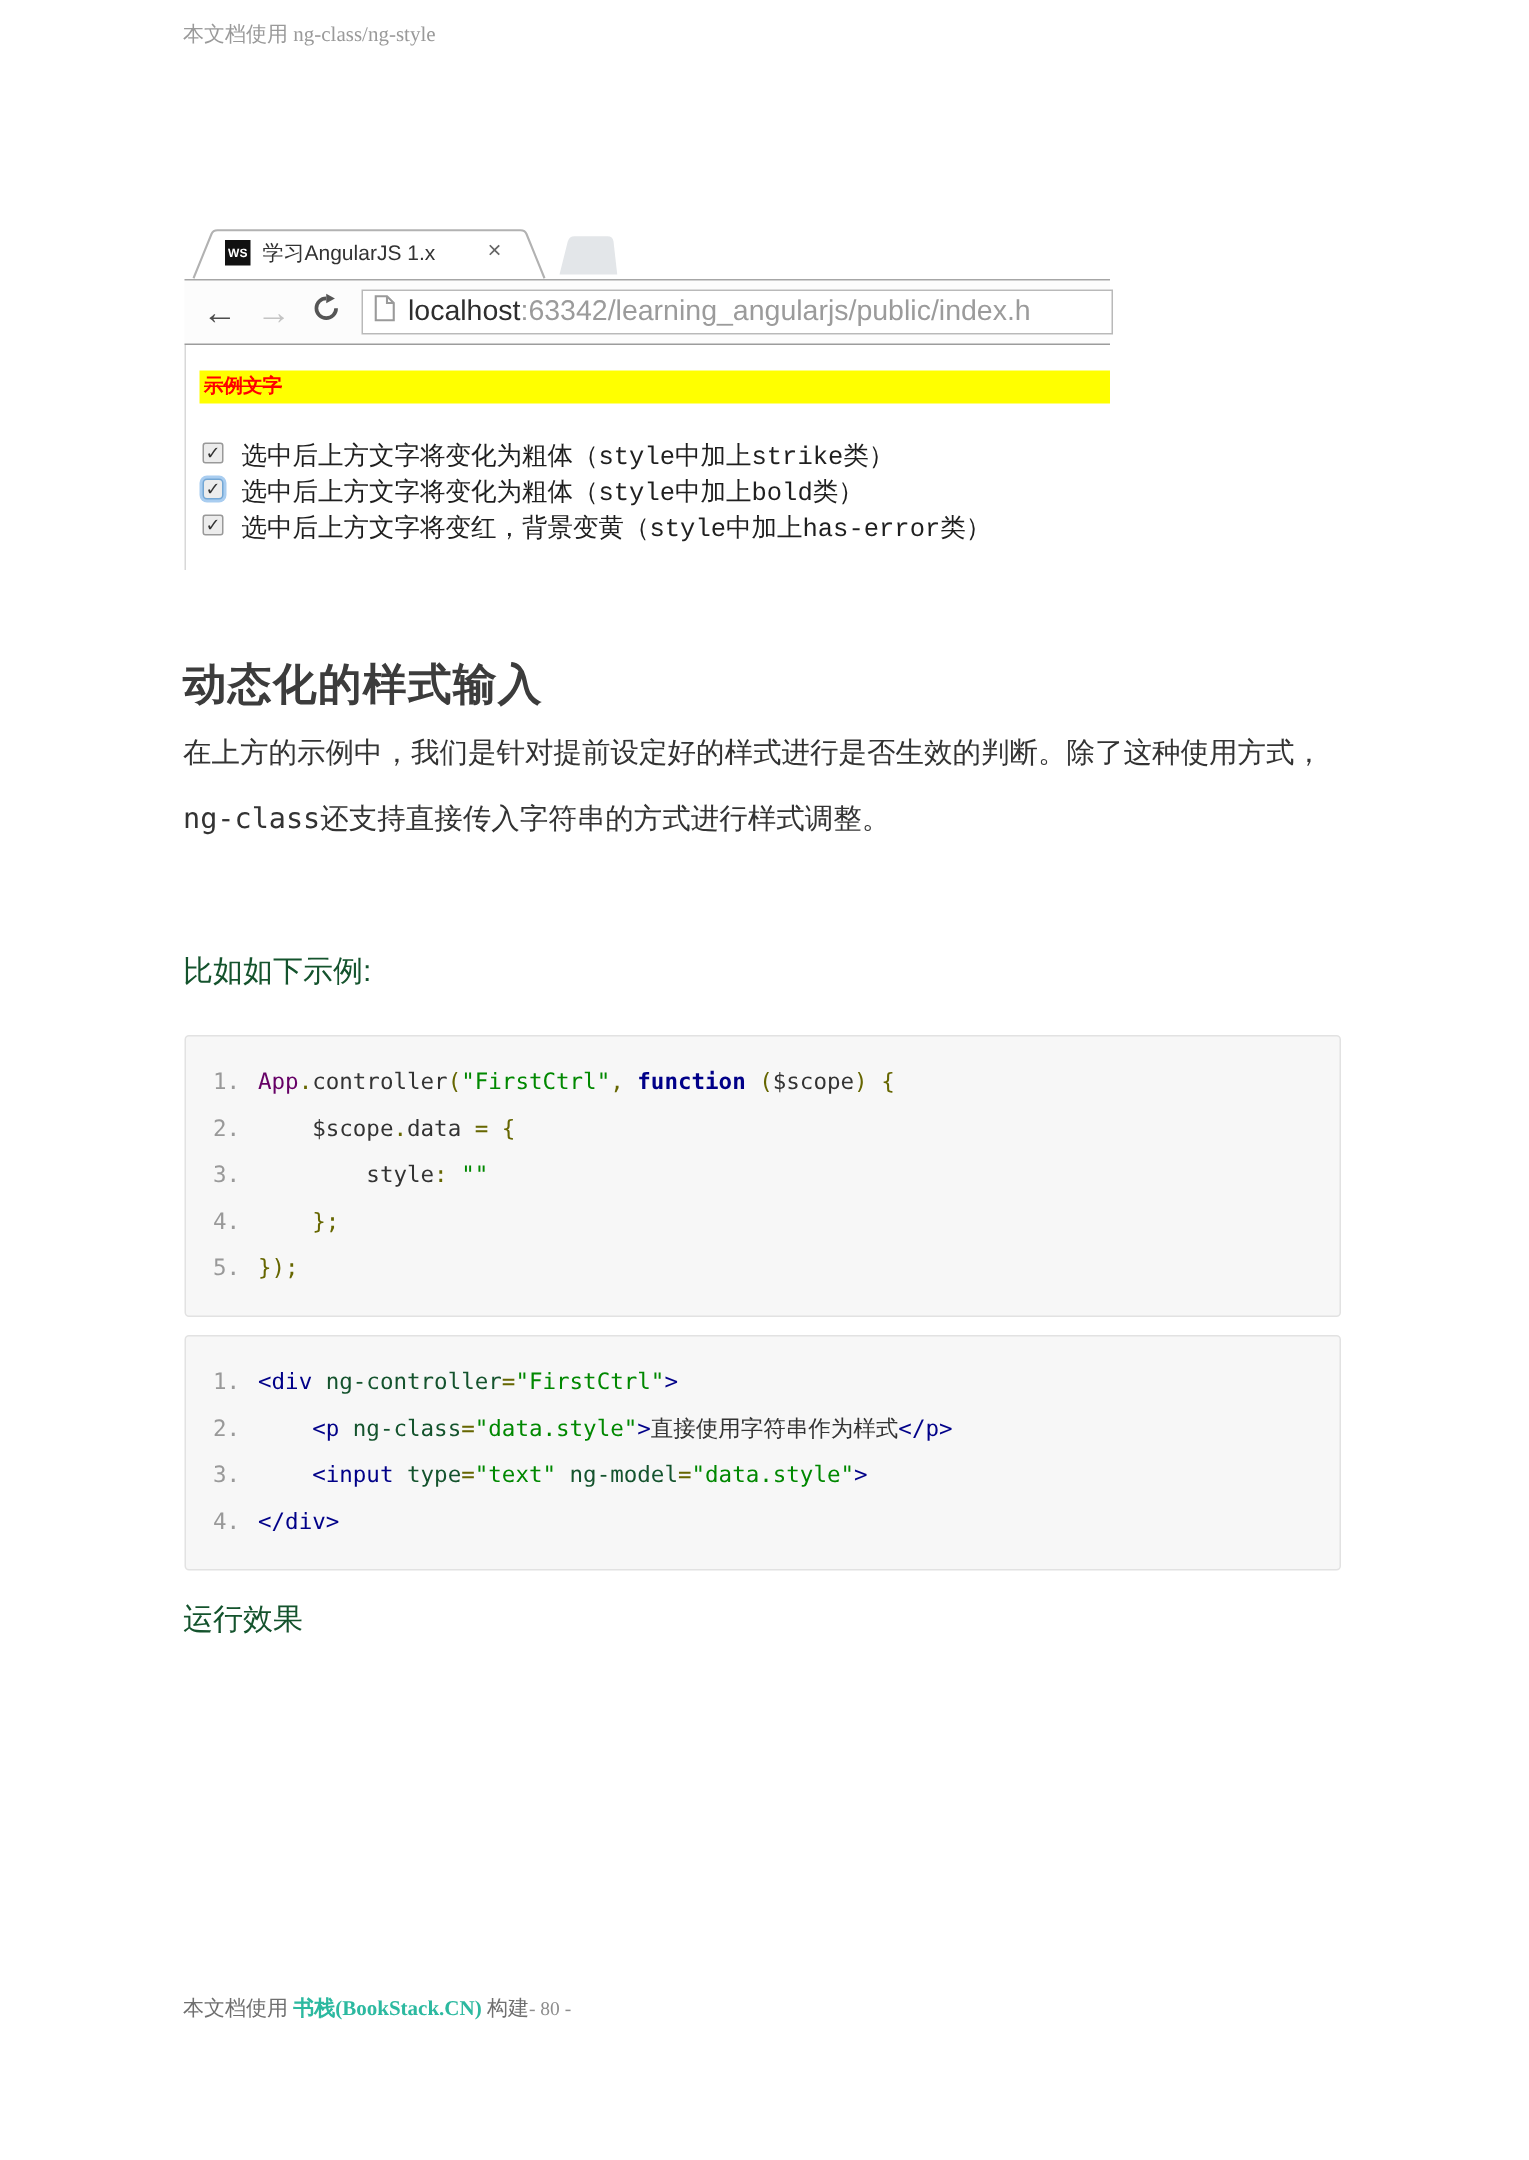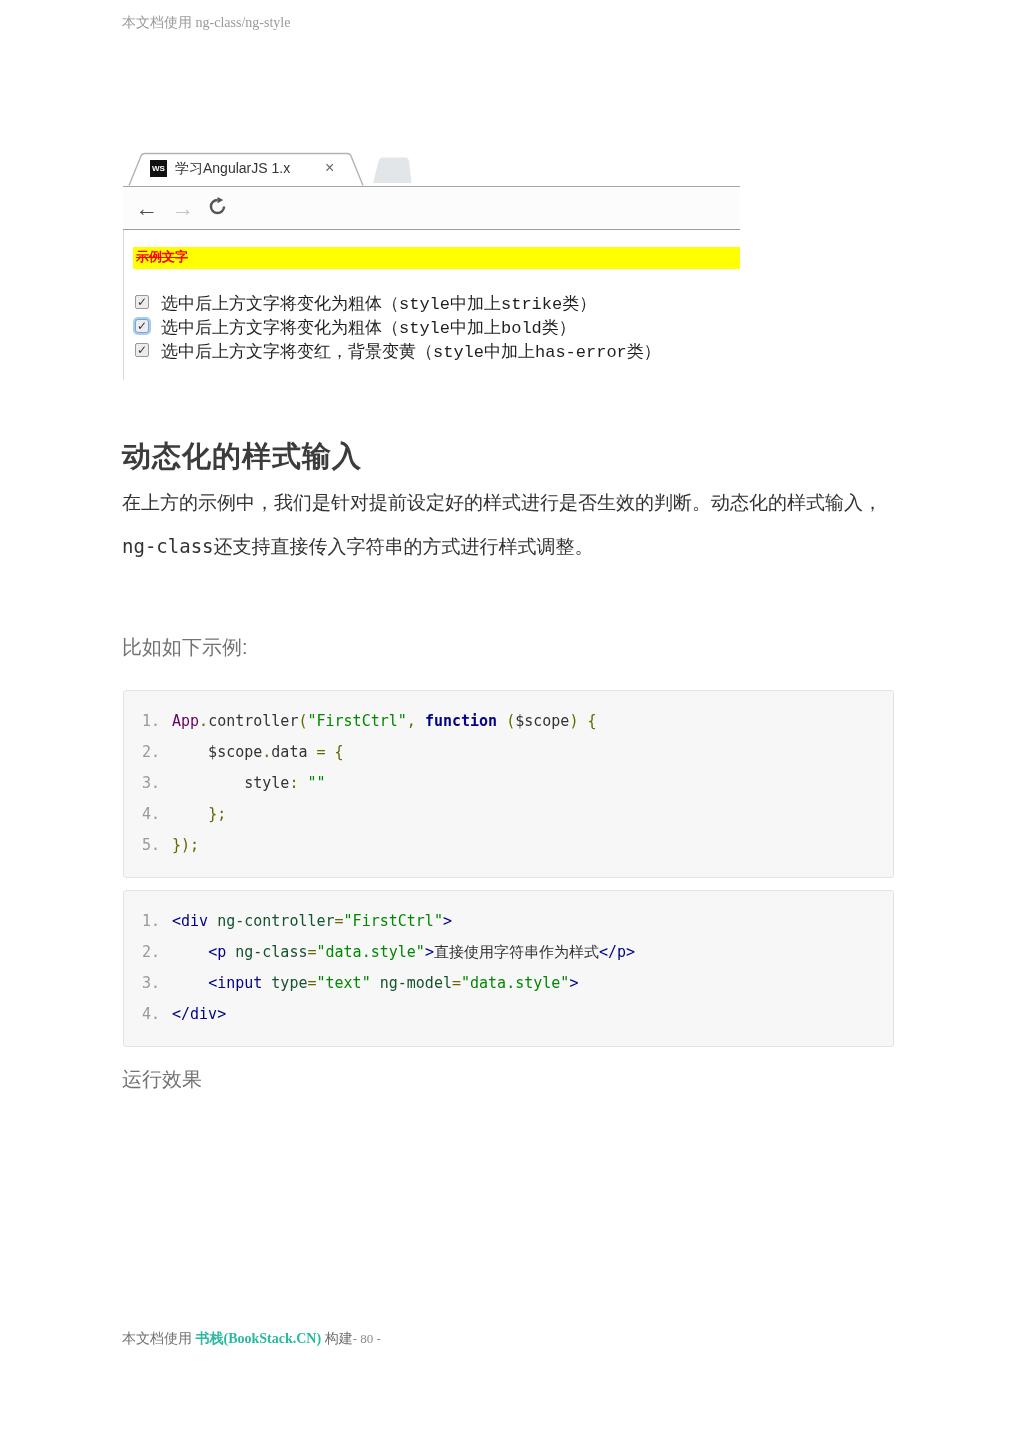--- a/index.html
+++ b/index.html
@@ -62,21 +62,21 @@
     font-family:"DejaVu Sans", sans-serif; font-size:12px; font-weight:bold; color:#333;
     line-height:12px; text-align:center;
   }
   .cbx.focused { box-shadow:0 0 0 2px #a9cdf0; border-color:#74a7d4; border-radius:3px; }
   .cbx-label { white-space:nowrap; }
 
   
   .h2 { position:absolute; top:420px; left:122px; font-size:29px; font-weight:700; color:#3c3c3c; letter-spacing:1px;margin-top:17px; }
   .para { position:absolute; top:482px; left:122px; width:780px; font-size:19px; color:#333; line-height:2.26; }
   .para .inline-code { font-family:"DejaVu Sans Mono","Liberation Mono", monospace; font-size:19px; }
-  .sub-label { position:absolute; left:122px; font-size:20px; color:#737373; }
+  .sub-label { position:absolute; left:122px; font-size:20px; color:#14532d; }
   .sub-label.example { top:634px; }
   .sub-label.result  { top:1066px; }
 
   
   .codeblock {
     position:absolute; left:123px; width:771px; background:#f7f7f7;
     border:1px solid #e2e2e2; border-radius:3px; padding:15px 10px 16px 0;
     font-family:"DejaVu Sans Mono","Liberation Mono", monospace; font-size:15px; line-height:31px;
   }
   .codeblock.first  { top:690px; }
@@ -113,20 +113,29 @@
 
     <div class="btoolbar">
       <span class="nav-back">←</span>
       <span class="nav-fwd">→</span>
       <span>
         <svg width="21" height="21" viewBox="0 0 24 24">
           <path d="M12 4.5 a7.5 7.5 0 1 0 7.5 7.5" fill="none" stroke="#555" stroke-width="2.8"></path>
           <path d="M12 1 L12 8.2 L18.6 4.6 Z" fill="#555"></path>
         </svg>
       </span>
+      <div class="urlbar">
+        <span>
+          <svg width="15" height="19" viewBox="0 0 15 19">
+            <path d="M1.5 1.5 h7.5 l4.5 4.5 v11.5 h-12 z" fill="#fff" stroke="#9a9a9a" stroke-width="1.4"></path>
+            <path d="M9 1.5 v4.5 h4.5" fill="none" stroke="#9a9a9a" stroke-width="1.4"></path>
+          </svg>
+        </span>
+        <span><span class="url-host">localhost</span><span class="url-rest">:63342/learning_angularjs/public/index.h</span></span>
+      </div>
     </div>
 
     <div class="bcontent">
       <div class="highlight-band">示例文字</div>
       <div class="cbx-rows">
         <div class="cbx-row">
           <span class="cbx">✓</span>
           <span class="cbx-label">选中后上方文字将变化为粗体（style中加上strike类）</span>
         </div>
         <div class="cbx-row">
@@ -136,21 +145,21 @@
         <div class="cbx-row">
           <span class="cbx">✓</span>
           <span class="cbx-label">选中后上方文字将变红，背景变黄（style中加上has-error类）</span>
         </div>
       </div>
     </div>
   </div>
 
   <div class="h2">动态化的样式输入</div>
 
-  <div class="para"><span>在上方的示例中，我们是针对提前设定好的样式进行是否生效的判断。动态化的样式输入，</span><span class="inline-code">ng-class</span><span>还支持直接传入字符串的方式进行样式调整。</span></div>
+  <div class="para"><span>在上方的示例中，我们是针对提前设定好的样式进行是否生效的判断。除了这种使用方式，</span><span class="inline-code">ng-class</span><span>还支持直接传入字符串的方式进行样式调整。</span></div>
 
   <div class="sub-label example">比如如下示例:</div>
 
   <div class="codeblock first">
       <div class="code-line">
         <span class="ln">1.</span>
         <span class="code"><span class="tk-typ">App</span><span class="tk-pun">.</span><span class="tk-pln">controller</span><span class="tk-pun">(</span><span class="tk-str">"FirstCtrl"</span><span class="tk-pun">,</span><span class="tk-pln"> </span><span class="tk-kwd">function</span><span class="tk-pln"> </span><span class="tk-pun">(</span><span class="tk-pln">$scope</span><span class="tk-pun">)</span><span class="tk-pln"> </span><span class="tk-pun">{</span></span>
       </div>
       <div class="code-line">
         <span class="ln">2.</span>

